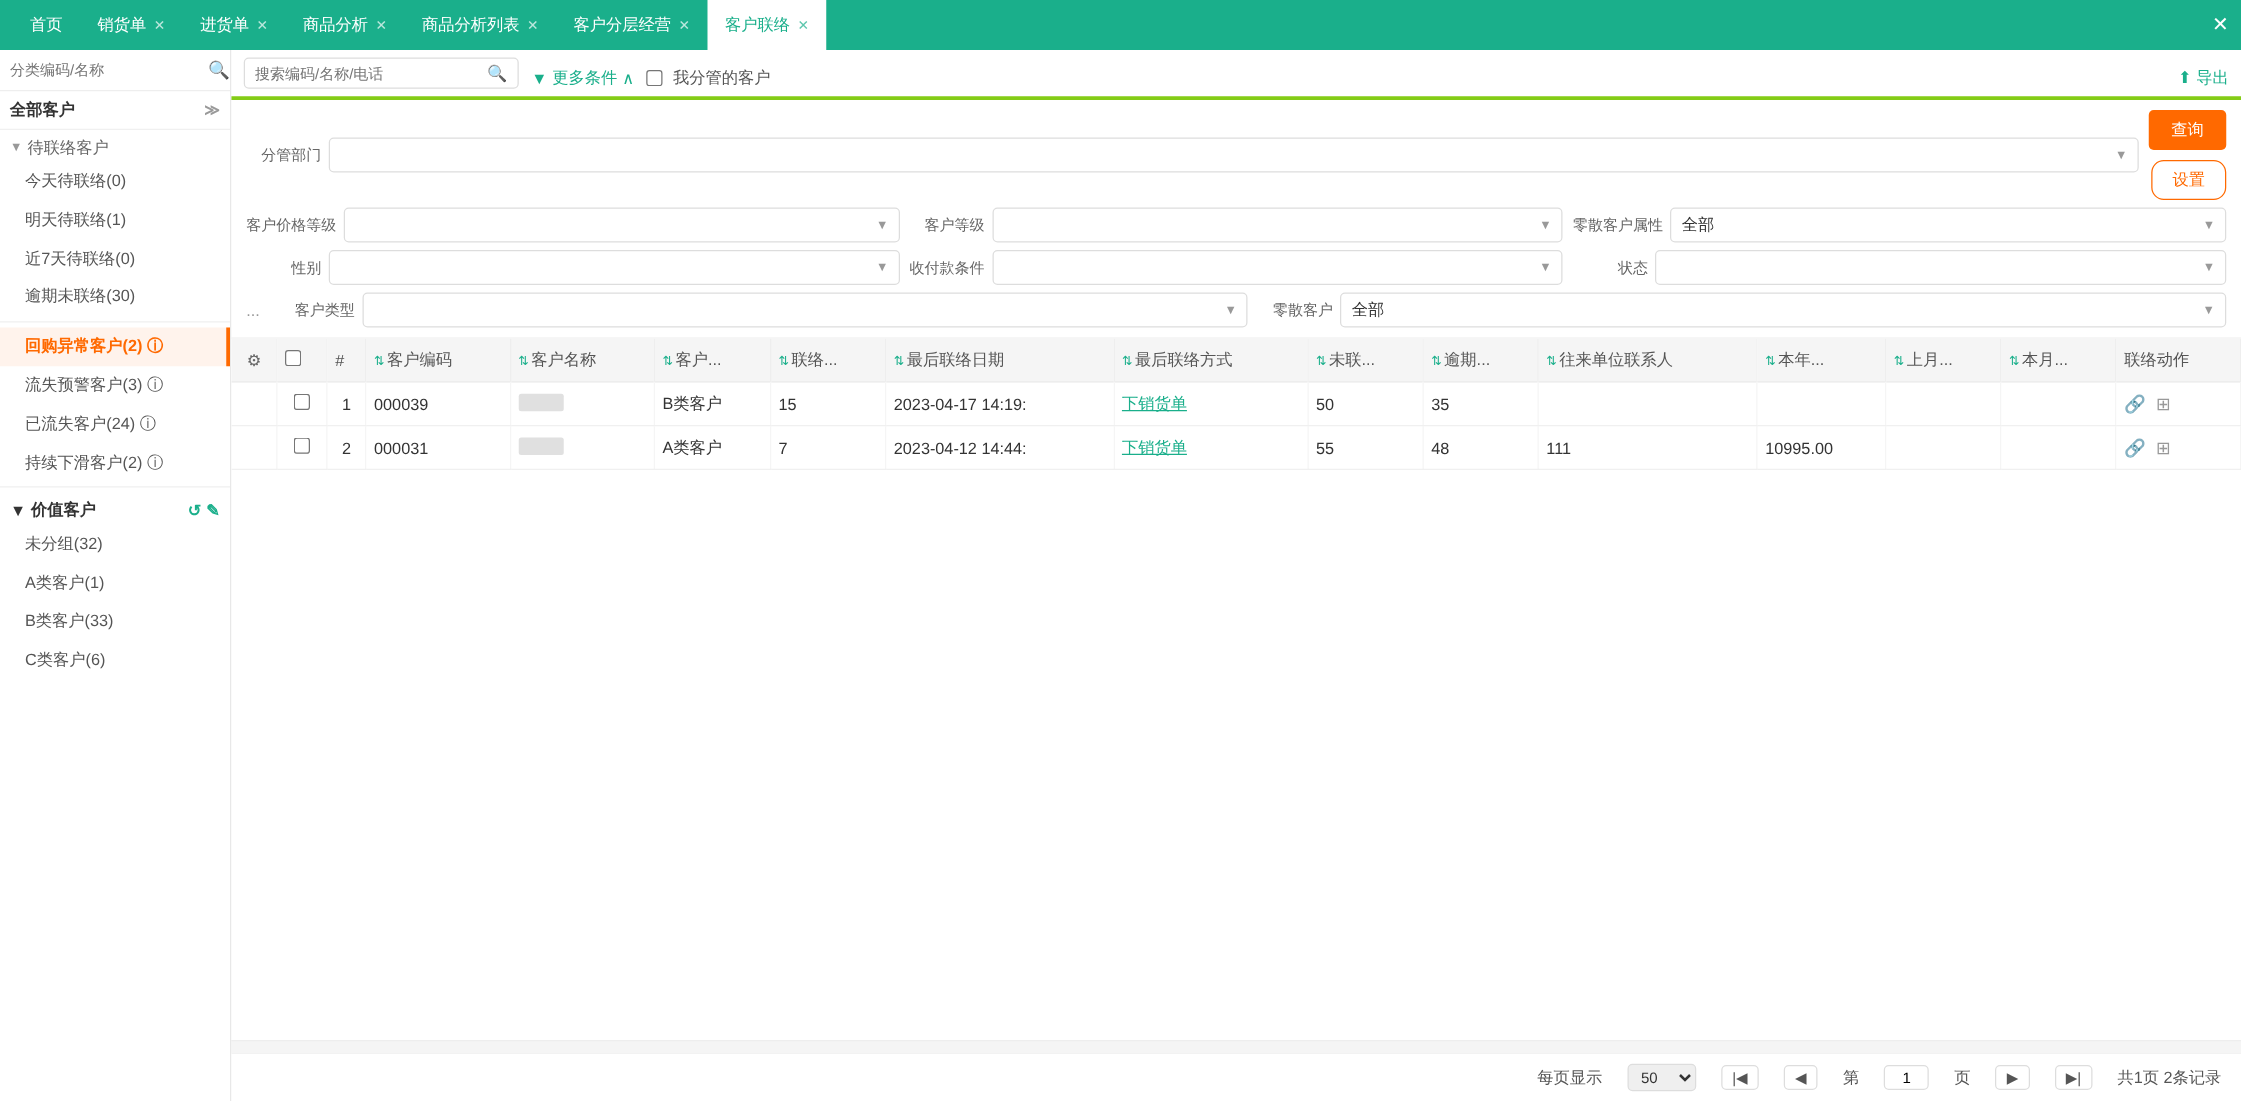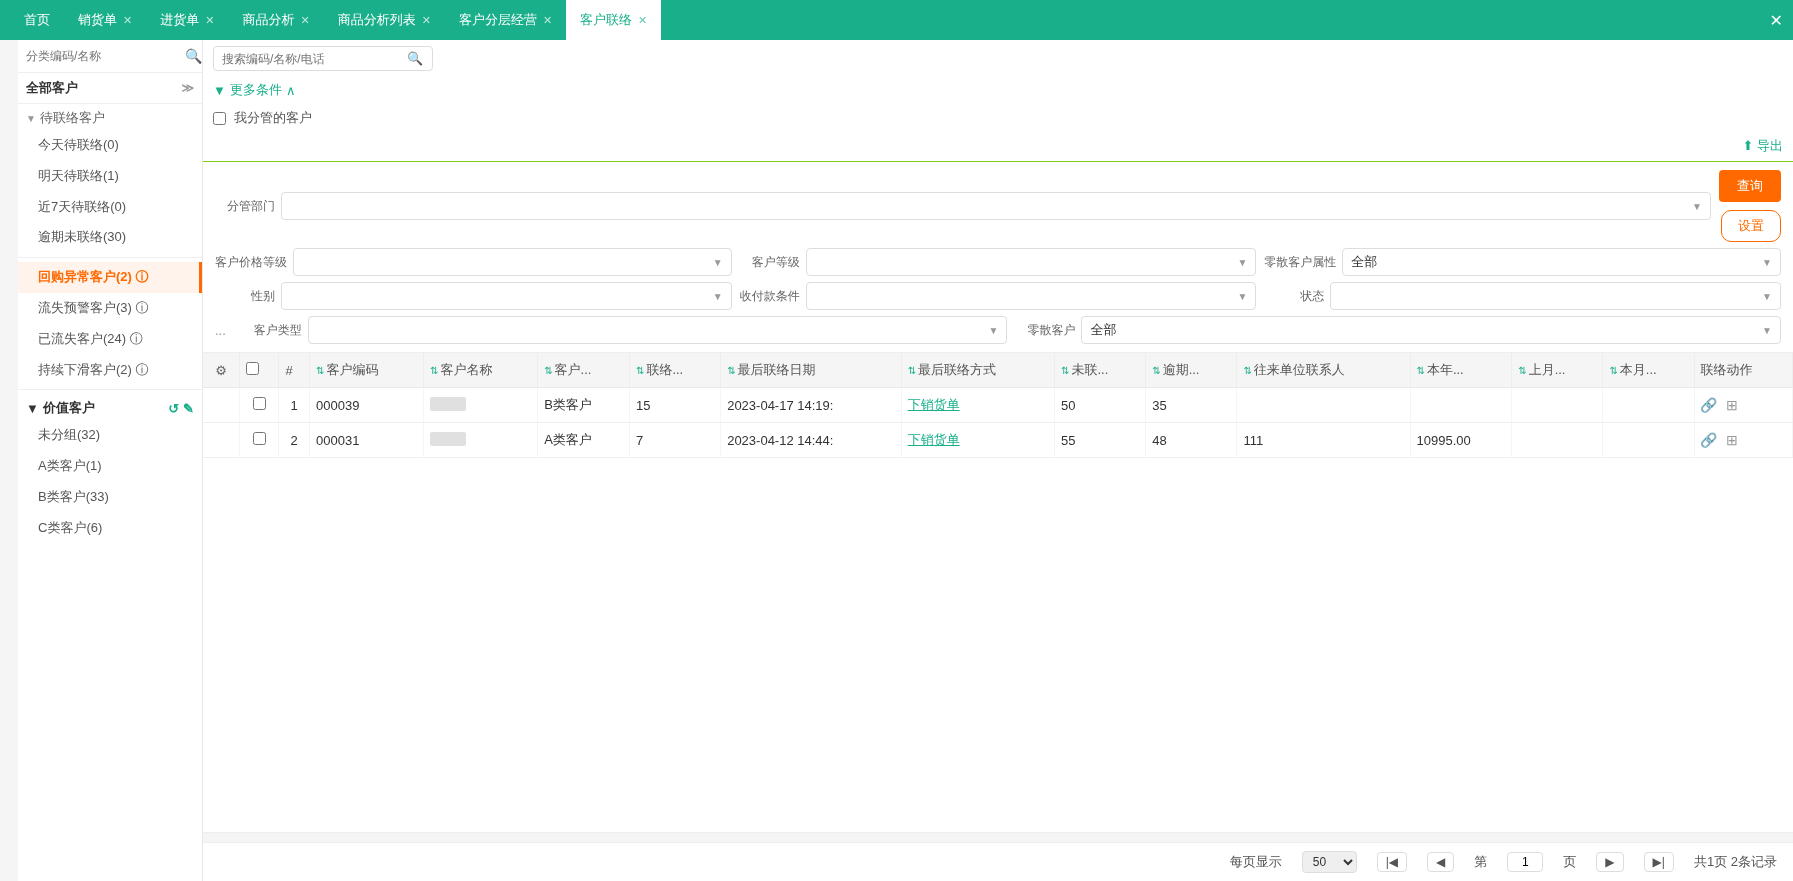--- a/index.html
+++ b/index.html
@@ -34,21 +34,20 @@
       transform: translateY(-50%);
       color: #fff;
       cursor: pointer;
       font-size: 16px;
     }
 
     
     .main-layout {
       display: flex;
       height: calc(881px - 40px);
-      padding-left: 18px;
     }
 
     
     .sidebar {
       width: 185px;
       background: #fff;
       border-right: 1px solid #e8e8e8;
       display: flex;
       flex-direction: column;
       overflow: hidden;
@@ -128,25 +127,24 @@
       flex-direction: column;
       overflow: hidden;
       background: #f5f5f5;
     }
 
     
     .filter-bar {
       background: #fff;
       padding: 6px 10px;
       display: flex;
-      align-items: flex-start;
+      align-items: flex-end;
       gap: 10px;
-      border-bottom: 1px solid #84cc16;
+      border-bottom: 3px solid #84cc16;
       flex-shrink: 0;
-      flex-direction: column;
     }
     .filter-search {
       border: 1px solid #ddd;
       border-radius: 4px;
       padding: 4px 8px;
       display: flex;
       align-items: center;
       gap: 6px;
       width: 220px;
     }

